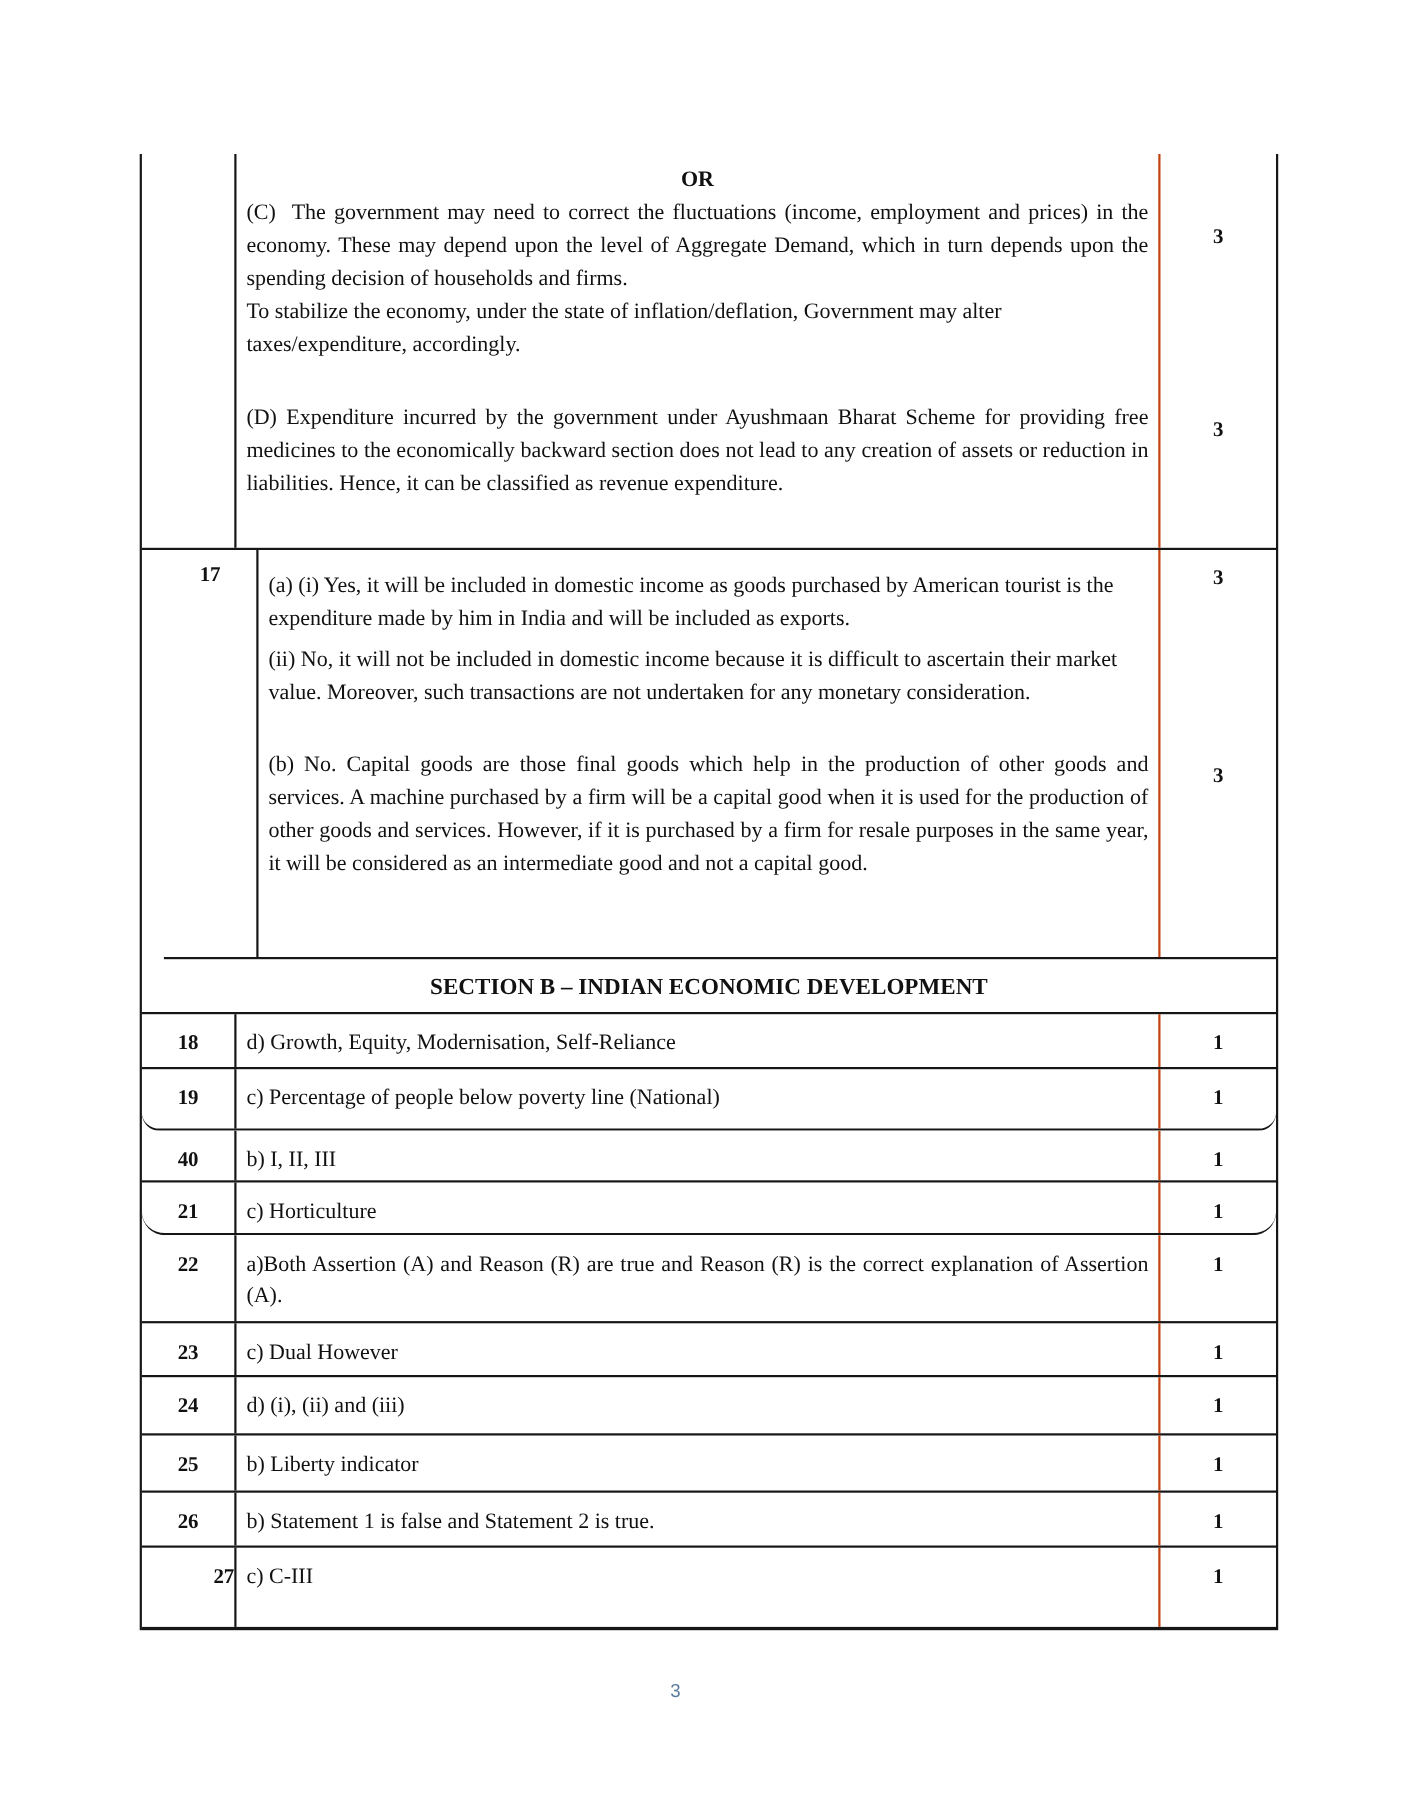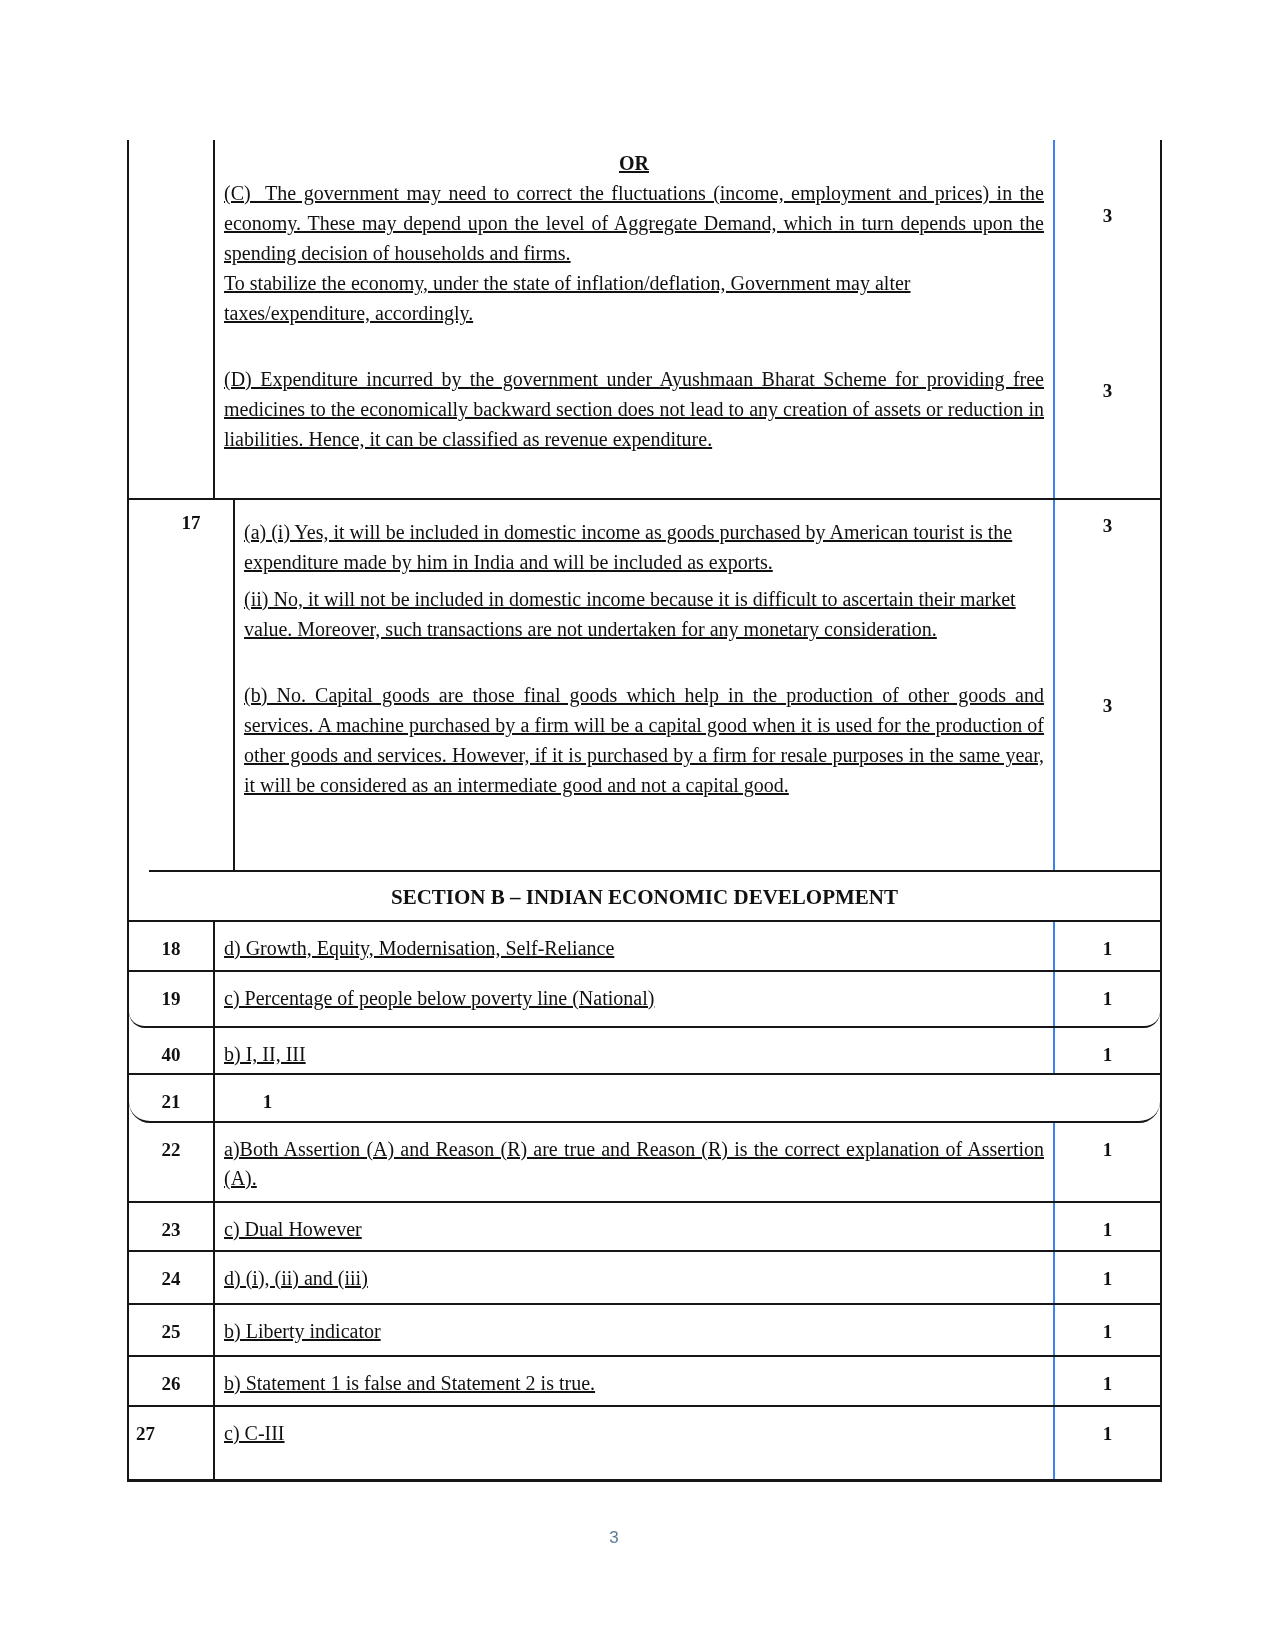--- a/index.html
+++ b/index.html
@@ -19,24 +19,23 @@
   .r.last { border-bottom: 3px solid #161616; }
 
   .c1 {
     width: 86px; flex: 0 0 86px;
     border-right: 2px solid #161616;
     text-align: center; font-weight: bold; font-size: 19px;
     padding-top: 12px; line-height: 29px;
   }
   .c2 {
     flex: 1 1 auto; min-width: 0;
-    border-right: 2px solid #3b82f6;
+    border-right: 2px solid #c2410c;
     font-size: 20px; line-height: 29px;
     padding: 12px 9px 0 9px;
-    text-decoration: underline;
   }
   .c3 {
     width: 105px; flex: 0 0 105px;
     text-align: center; font-weight: bold; font-size: 19px;
     padding-top: 12px; line-height: 29px;
   }
   .c3.rel { position: relative; padding-top: 0; }
   .c3.rel .mk { position: absolute; left: 0; right: 0; text-align: center; line-height: 29px; }
 
   
@@ -57,21 +56,21 @@
     display: block; height: 50px; border-bottom: 2px solid #161616;
     text-align: center; font-weight: bold; font-size: 21px;
     padding-top: 11px; line-height: 29px;
   }
 
   
   .h50 { height: 50px; } .h56 { height: 56px; border-radius: 16px; } .h47 { height: 47px; }
   .h48 { height: 48px; border-radius: 21px; } .h80 { height: 80px; } .h49 { height: 49px; }
   .h53 { height: 53px; } .h52 { height: 52px; } .h75 { height: 75px; }
 
-  .num-left .c1 { text-align: left; padding-left: 7px; }
+  .num-left .c1 { text-align: right; padding-left: 7px; }
 
   .page-number {
     position: absolute; left: 598px; top: 1528px; width: 32px;
     text-align: center;
     font-family: "Liberation Sans", "DejaVu Sans", sans-serif;
     font-size: 17px; color: #5b7b9a;
   }
 </style>
 </head>
 <body>
@@ -122,20 +121,21 @@
     </div>
 
     <div class="r h47">
       <div class="c1">40</div>
       <div class="c2">b) I, II, III</div>
       <div class="c3">1</div>
     </div>
 
     <div class="r h48">
       <div class="c1">21</div>
+      <div class="c2">c) Horticulture</div>
       <div class="c3">1</div>
     </div>
 
     <div class="r h80">
       <div class="c1">22</div>
       <div class="c2 just">a)Both Assertion (A) and Reason (R) are true and Reason (R) is the correct explanation of Assertion (A).</div>
       <div class="c3">1</div>
     </div>
 
     <div class="r h49">

